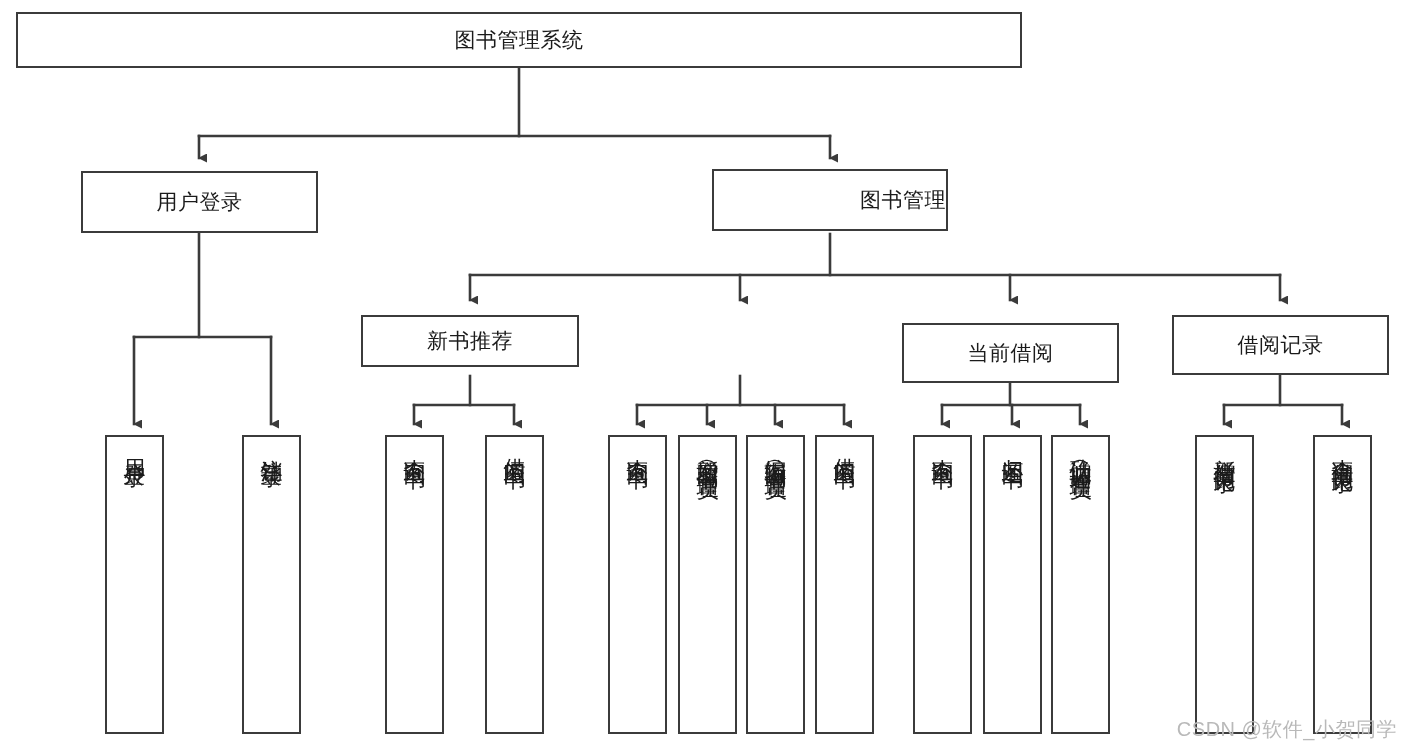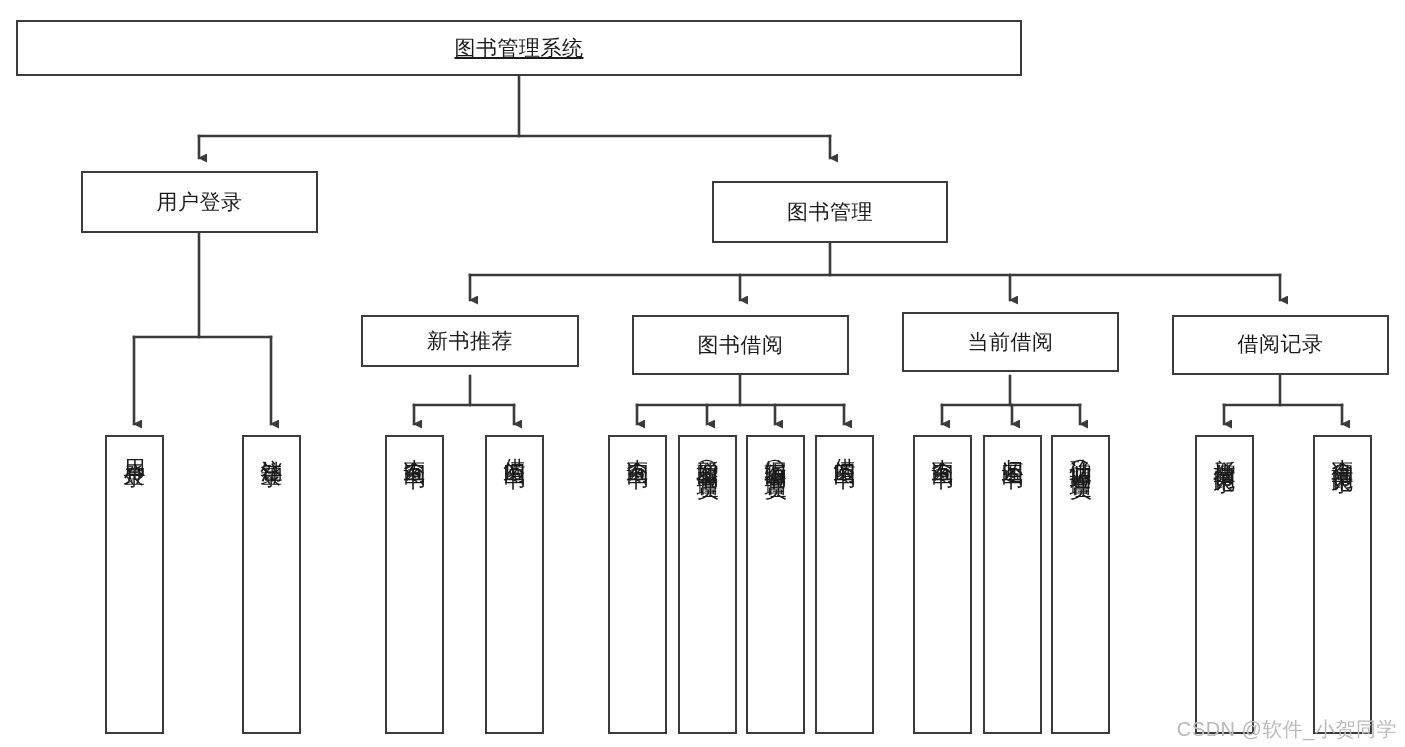--- a/index.html
+++ b/index.html
@@ -117,45 +117,42 @@
       <path d="M 1012,405 L 1012,424" marker-end="url(#arrowhead)"></path>
       <path d="M 1080,405 L 1080,424" marker-end="url(#arrowhead)"></path>
 
       <path d="M 1280,376 L 1280,405"></path>
       <path d="M 1224,405 L 1342,405"></path>
       <path d="M 1224,405 L 1224,424" marker-end="url(#arrowhead)"></path>
       <path d="M 1342,405 L 1342,424" marker-end="url(#arrowhead)"></path>
     </g>
   </svg>
 
-  <div class="node horizontal" style="left:16px; top:20px; width:1006px; height:56px;text-decoration:underline;">
+  <div class="node horizontal" style="left:16px; top:12px; width:1006px; height:56px;">
     <span class="node-label">图书管理系统</span>
   </div>
 
   <div class="node horizontal" style="left:81px; top:171px; width:237px; height:62px;">
     <span class="node-label">用户登录</span>
   </div>
 
-  <div class="node horizontal" style="left:712px; top:181px; width:236px; height:62px;">
+  <div class="node horizontal" style="left:712px; top:169px; width:236px; height:62px;justify-content:flex-end;">
     <span class="node-label">图书管理</span>
   </div>
 
   <div class="node horizontal" style="left:361px; top:315px; width:218px; height:52px;">
     <span class="node-label">新书推荐</span>
   </div>
 
-  <div class="node horizontal" style="left:632px; top:315px; width:217px; height:60px;">
-    <span class="node-label">图书借阅</span>
-  </div>
-
-  <div class="node horizontal" style="left:902px; top:312px; width:217px; height:60px;">
+
+  <div class="node horizontal" style="left:902px; top:323px; width:217px; height:60px;">
     <span class="node-label">当前借阅</span>
   </div>
 
-  <div class="node horizontal" style="left:1172px; top:315px; width:217px; height:60px;font-family:Liberation Serif, serif;">
+  <div class="node horizontal" style="left:1172px; top:315px; width:217px; height:60px;">
     <span class="node-label">借阅记录</span>
   </div>
 
   <div class="node vertical" style="left:105px; top:435px; width:59px; height:299px;">
     <span class="node-label">用户登录</span>
   </div>
 
   <div class="node vertical" style="left:242px; top:435px; width:59px; height:299px;">
     <span class="node-label">注销登录</span>
   </div>

